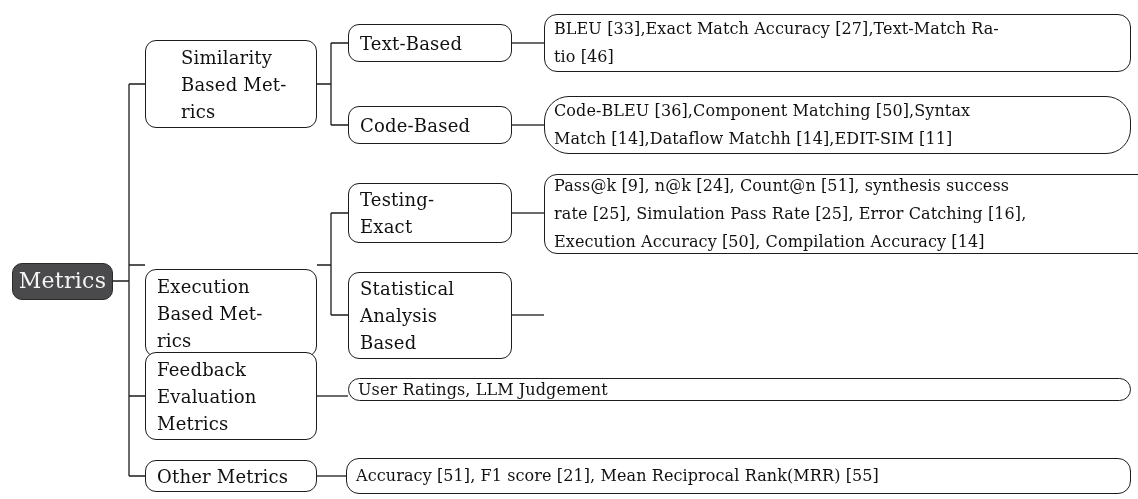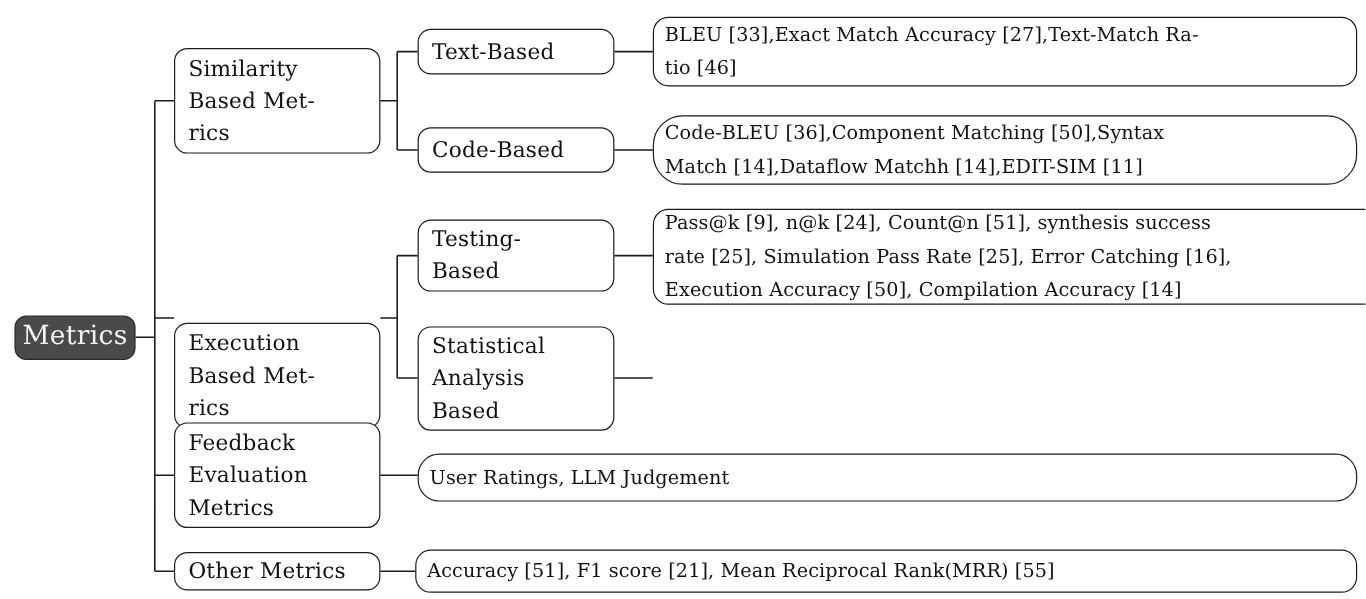--- a/index.html
+++ b/index.html
@@ -70,34 +70,34 @@
     align-items: center;
     justify-content: center;
     z-index: 1;
   }
   .root .lbl {
     font-size: 22px;
     letter-spacing: 0.3px;
     padding-bottom: 2px;
   }
   
-  #n-similarity  { left:145px; top:40px;  width:172px; height:88px; }
+  #n-similarity  { left:145px; top:40px;  width:172px; height:88px;padding-left:24px; }
   #n-execution   { left:145px; top:221px; width:172px; height:88px;margin-top:48px; }
   #n-feedback    { left:145px; top:352px; width:172px; height:88px; }
   #n-other       { left:145px; top:460px; width:172px; height:32px; }
   #n-textbased   { left:348px; top:24px;  width:164px; height:38px; }
   #n-codebased   { left:348px; top:106px; width:164px; height:38px;text-align:center; }
   #n-testing     { left:348px; top:183px; width:164px; height:60px; }
   #n-statistical { left:348px; top:272px; width:164px; height:87px; }
   
   #lf-text  { left:544px; top:14px;  width:587px; height:58px; }
   #lf-code  { left:544px; top:96px;  width:587px; height:58px;border-radius:25px; }
   #lf-test  { left:544px; top:174px; width:613px; height:80px; }
   #lf-stat  { left:544px; top:273px; width:587px; height:84px; }
-  #lf-feed  { left:348px; top:378px; width:783px; height:40px;border-radius:18px; }
+  #lf-feed  { left:348px; top:378px; width:783px; height:23px;border-radius:18px; }
   #lf-other { left:346px; top:458px; width:785px; height:36px; }
 </style>
 </head>
 <body>
 
 <div class="canvas">
 
   <svg class="wires" viewBox="0 0 1138 499" xmlns="http://www.w3.org/2000/svg">
     <path d="M113 281 H129 M129 84 V476 M129 84 H145 M129 265 H145 M129 396 H145 M129 476 H145"></path>
     <path d="M317 84 H331 M331 43 V125 M331 43 H348 M331 125 H348"></path>
@@ -134,21 +134,21 @@
   </div>
 
   <div class="node" id="n-other">
     <span class="lbl">Other Metrics</span>
   </div>
   <div class="node" id="n-codebased">
     <span class="lbl">Code-Based</span>
   </div>
   <div class="node" id="n-testing">
     <span class="lbl">Testing-
-Based</span>
+Exact</span>
   </div>
   <div class="node" id="n-statistical">
     <span class="lbl">Statistical
 Analysis
 Based</span>
   </div>
 
   <div class="leaf" id="lf-text">
     <span class="txt">BLEU [33],Exact Match Accuracy [27],Text-Match Ra-
 tio [46]</span>

